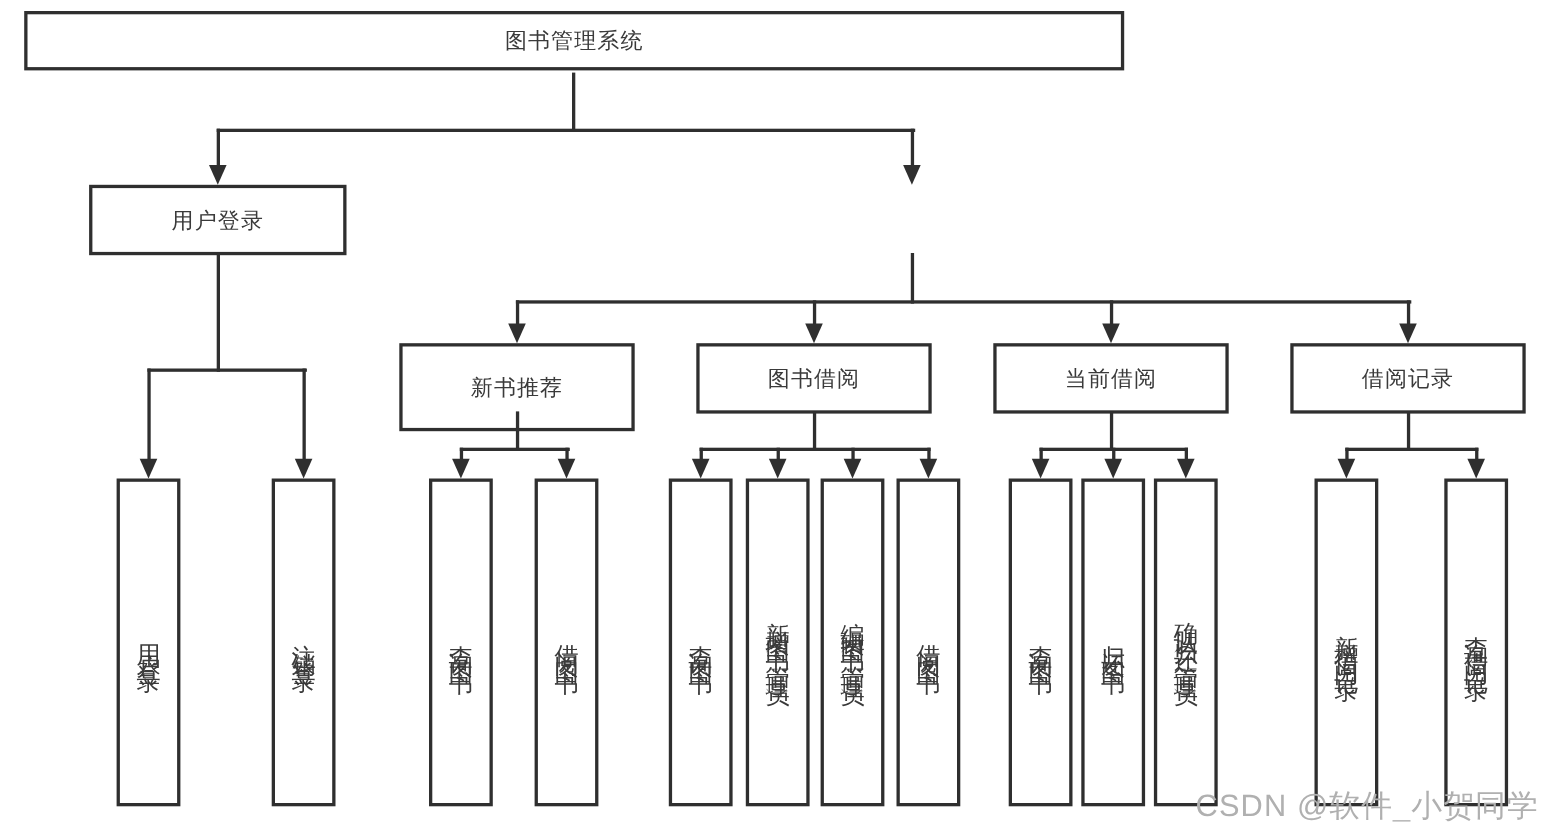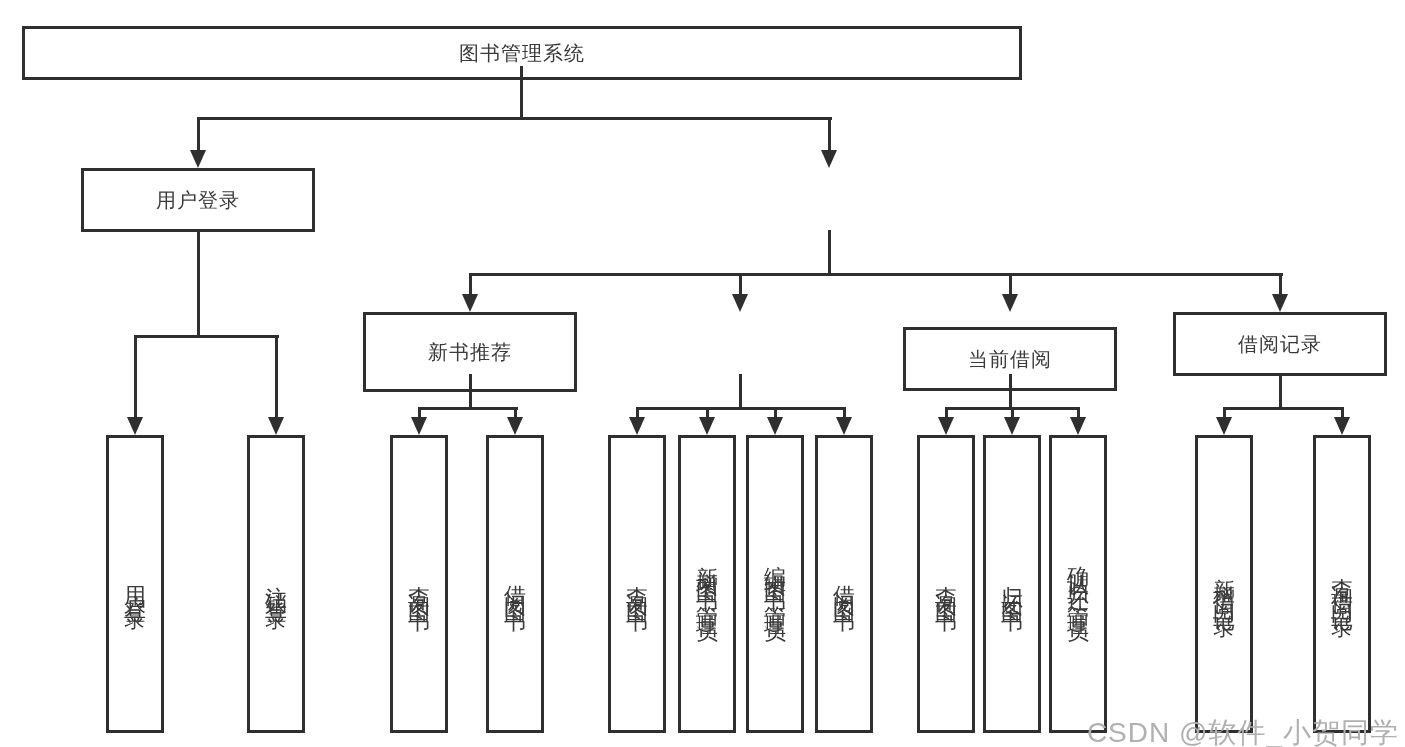--- a/index.html
+++ b/index.html
@@ -53,26 +53,26 @@
     position:absolute;
     top:714px;
     right:6px;
     font-size:28px;
     color:var(--wm);
     letter-spacing:1px;
     white-space:nowrap;
     z-index:5;
   }
   
-  #root-box{left:22px;top:26px;width:1000px;height:54px;}
+  #root-box{left:22px;top:10px;width:1000px;height:54px;}
   #lv2-user{left:81px;top:168px;width:234px;height:64px;}
   #lv2-mgmt{left:712px;top:168px;width:234px;height:64px;}
   #lv3-new{left:363px;top:312px;width:214px;height:80px;}
   #lv3-borrow{left:633px;top:312px;width:214px;height:64px;}
-  #lv3-current{left:903px;top:312px;width:214px;height:64px;margin-top:15px;}
+  #lv3-current{left:903px;top:312px;width:214px;height:64px;}
   #lv3-records{left:1173px;top:312px;width:214px;height:64px;}
   .leaf{top:435px;width:58px;height:298px;}
   #g1-login{left:106px;}
   #g1-logout{left:247px;}
   #g2-query{left:390px;}
   #g2-borrow{left:486px;}
   #g3-query{left:608px;}
   #g3-add{left:678px;}
   #g3-edit{left:746px;}
   #g3-borrow{left:815px;}
@@ -85,20 +85,21 @@
 </head>
 <body>
 
 <div id="stage">
 
   <div class="box hbox" id="root-box">图书管理系统</div>
 
   <div class="box hbox" id="lv2-user">用户登录</div>
 
   <div class="box hbox" id="lv3-new">新书推荐</div>
+  <div class="box hbox" id="lv3-borrow">图书借阅</div>
   <div class="box hbox" id="lv3-current">当前借阅</div>
   <div class="box hbox" id="lv3-records">借阅记录</div>
 
   <div class="box vbox leaf" id="g1-login">用户登录</div>
   <div class="box vbox leaf" id="g1-logout">注销登录</div>
 
   <div class="box vbox leaf" id="g2-query">查询图书</div>
   <div class="box vbox leaf" id="g2-borrow">借阅图书</div>
 
   <div class="box vbox leaf" id="g3-query">查询图书</div>

